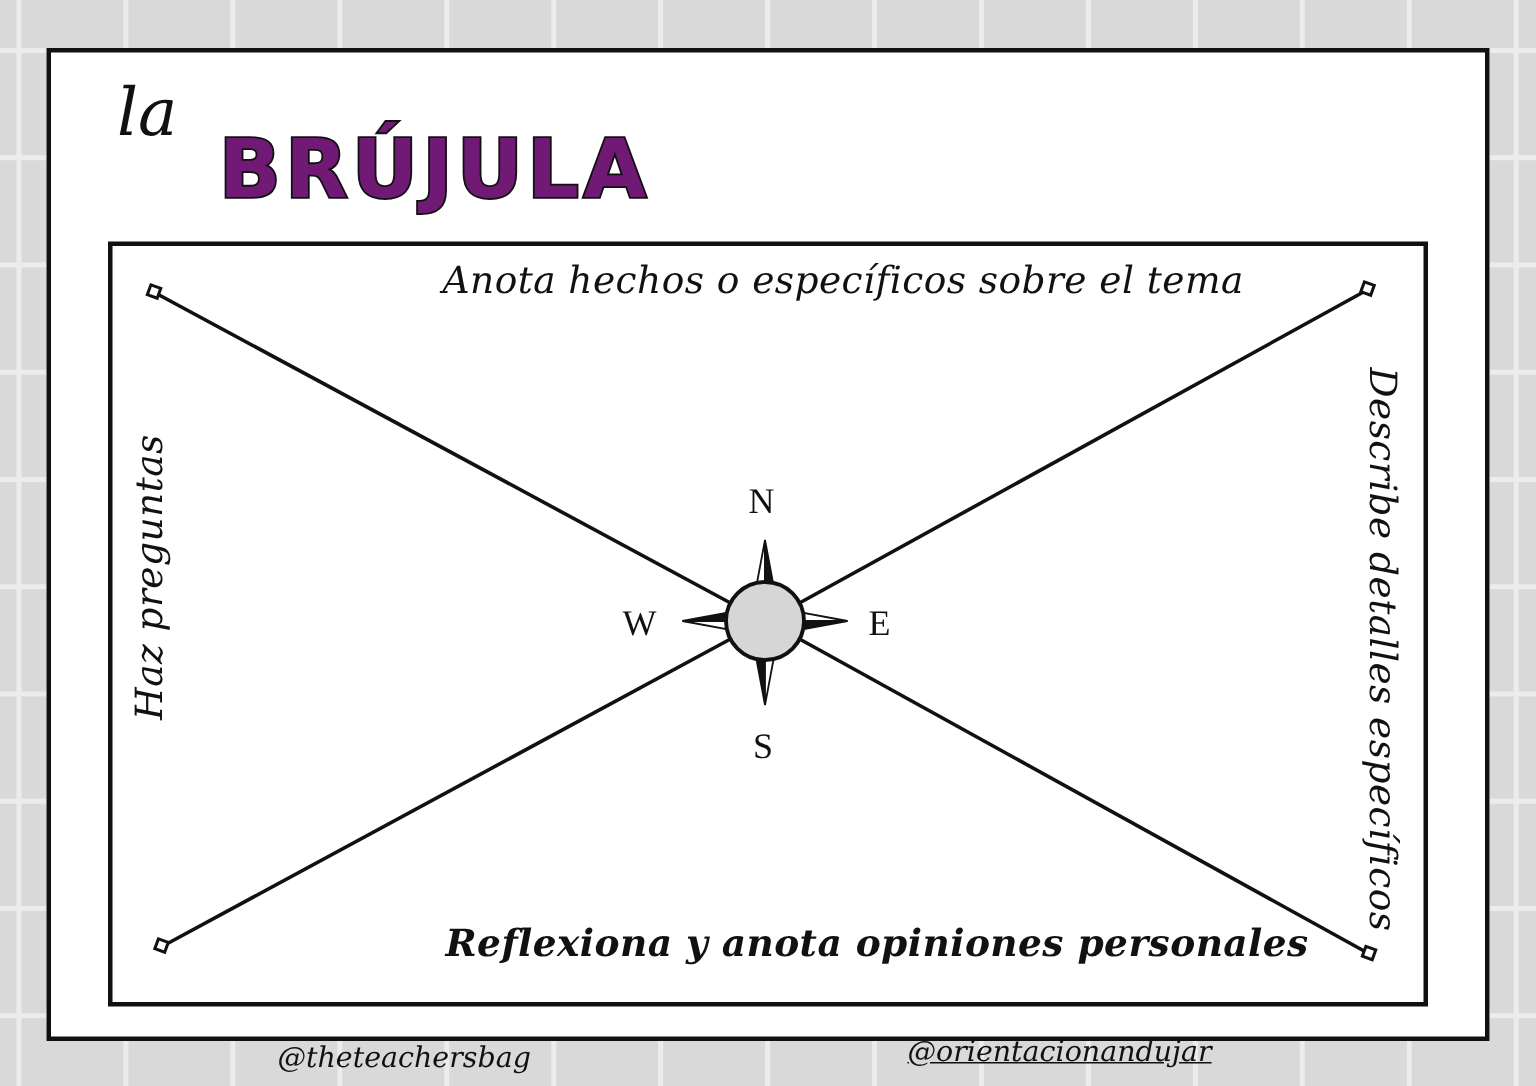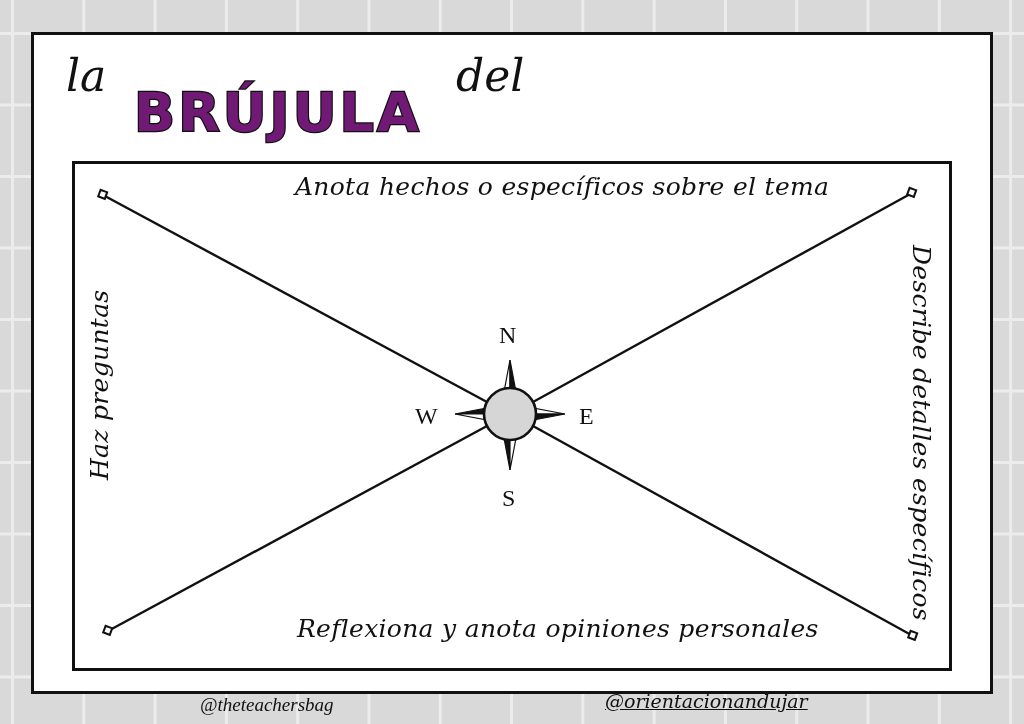--- a/index.html
+++ b/index.html
@@ -36,21 +36,21 @@
     .inner {
       position: absolute; left: 72px; top: 161px; width: 874px; height: 504px;
       border: 3px solid #111; background: #fff; box-sizing: content-box;
     }
     svg.diagram { position: absolute; left: 0; top: 0; }
     .handwrite {
       position: absolute; font-family: "DejaVu Serif", serif; font-style: italic;
       font-size: 25px; color: #111; white-space: nowrap; letter-spacing: 0.3px;
     }
     .top-text { left: 295px; top: 172px; }
-    .bottom-text { left: 297px; top: 614px; }
+    .bottom-text { left: 297px; top: 614px; font-weight: bold; }
     .left-text {
       left: 105px; top: 390px; transform-origin: 0 0;
       transform: translate(-20px, 90px) rotate(-90deg);
     }
     .right-text {
       left: 936px; top: 245px; transform-origin: 0 0; transform: rotate(90deg);
     }
     .dir {
       position: absolute; font-family: "Liberation Serif", serif; font-size: 24px;
       color: #111; line-height: 1;
@@ -58,24 +58,23 @@
     .credit {
       position: absolute; font-family: "DejaVu Serif", serif; font-style: italic;
       font-size: 19px; color: #111; white-space: nowrap;
     }
   </style>
 </head>
 <body>
 
 <div class="sheet"></div>
 
-<div class="title" style="position:absolute;left:0;top:48px;width:864px;">
+<div class="title" style="position:absolute;left:12px;top:48px;width:864px;">
   <span class="script" style="left:66px;">la</span>
   <span class="bubble" style="left:134px;">BRÚJULA</span>
-  <span class="script" style="left:456px;">del</span>
 </div>
 
 <div class="inner"></div>
 
 <svg class="diagram" width="1024" height="724">
 
   <g stroke="#111" stroke-width="2.4" fill="none">
     <line x1="103" y1="195" x2="487" y2="402"></line>
     <line x1="912" y1="193" x2="533" y2="402"></line>
     <line x1="108" y1="631" x2="487" y2="426"></line>
@@ -109,14 +108,14 @@
 <span class="dir" style="left:499px;top:323px;">N</span>
 <span class="dir" style="left:502px;top:486px;">S</span>
 <span class="dir" style="left:579px;top:404px;">E</span>
 <span class="dir" style="left:415px;top:404px;">W</span>
 
 <span class="handwrite top-text">Anota hechos o específicos sobre el tema</span>
 <span class="handwrite bottom-text">Reflexiona y anota opiniones personales</span>
 <span class="handwrite left-text">Haz preguntas</span>
 <span class="handwrite right-text">Describe detalles específicos</span>
 
-<span class="credit" style="left:200px;top:694px;font-family:Liberation Serif, serif;">@theteachersbag</span>
+<span class="credit" style="left:185px;top:694px;">@theteachersbag</span>
 <span class="credit" style="left:605px;top:690px;text-decoration:underline;">@orientacionandujar</span>
 
 </body></html>

